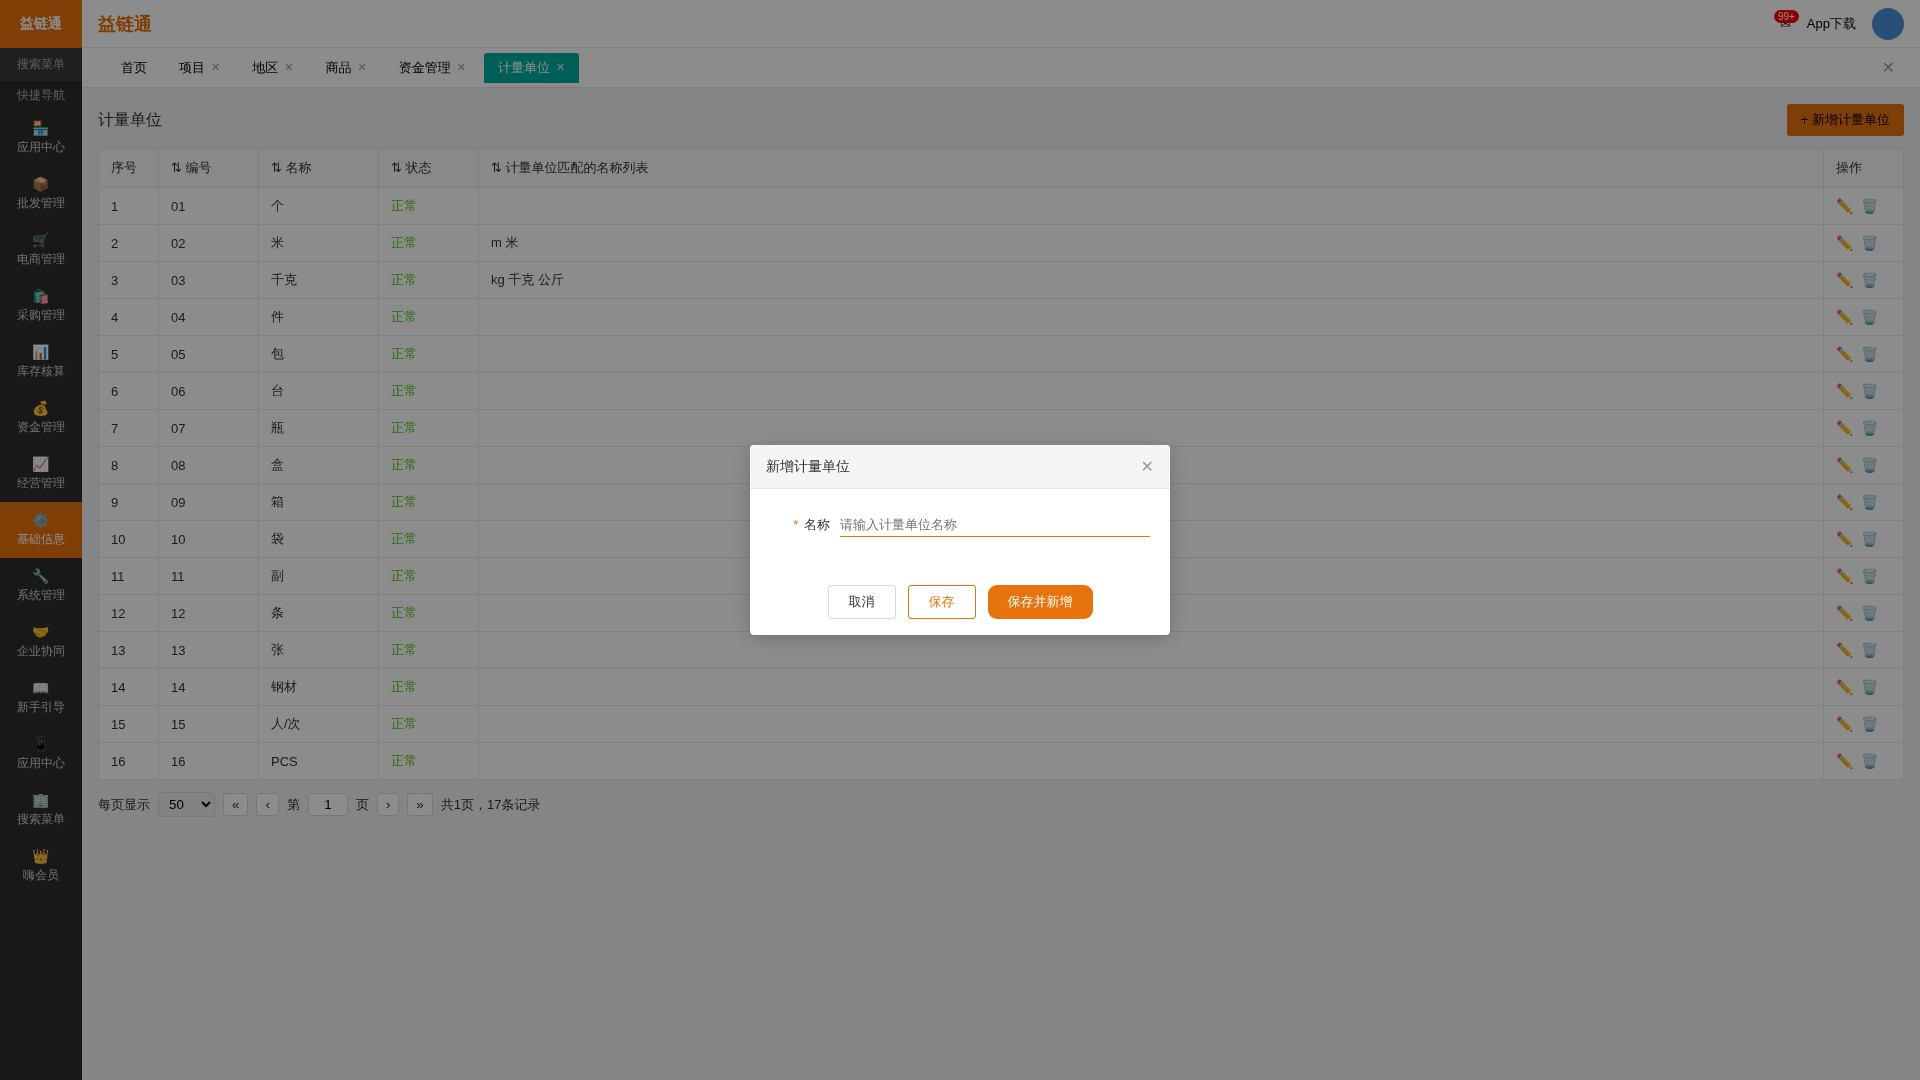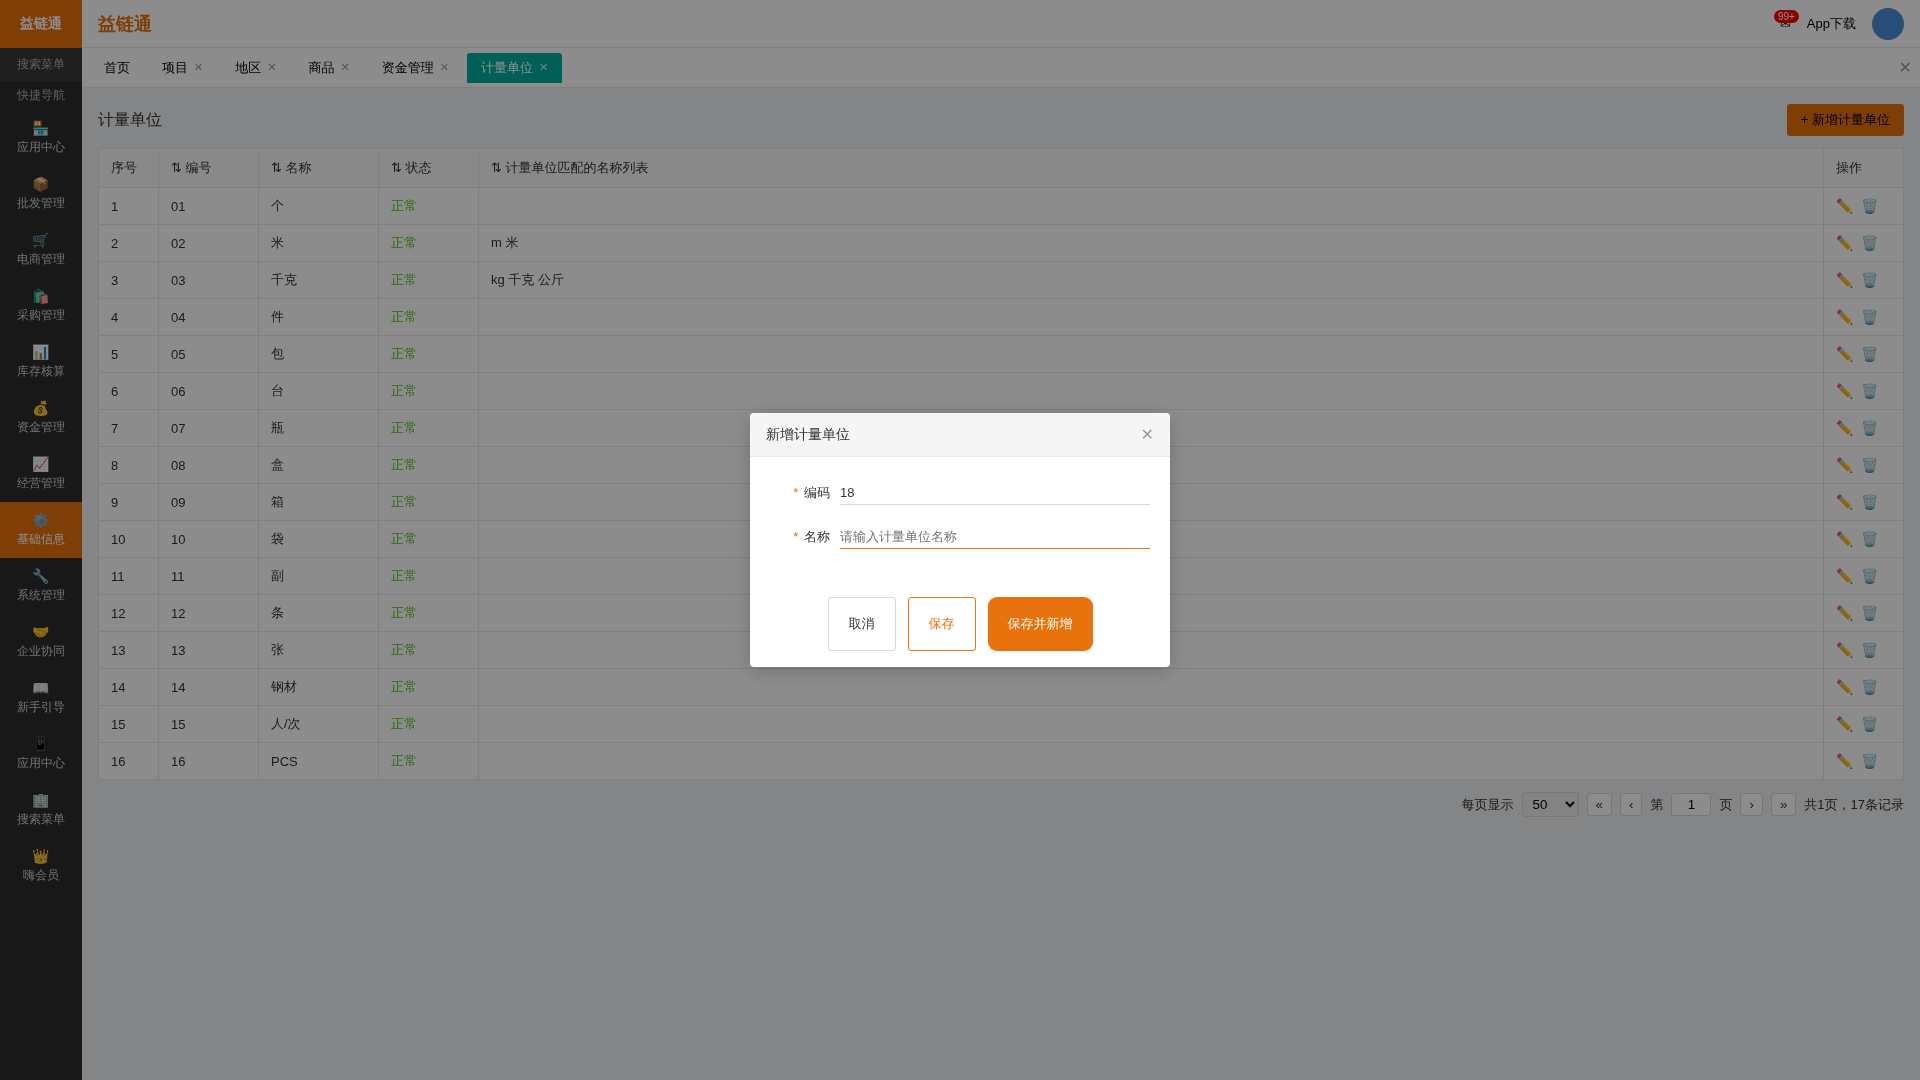--- a/index.html
+++ b/index.html
@@ -78,21 +78,21 @@
     .topbar-msg { position: relative; cursor: pointer; }
     .topbar-badge { position: absolute; top: -6px; right: -8px; background: #f00; color: #fff; border-radius: 10px; font-size: 10px; padding: 1px 4px; }
     .topbar-avatar { width: 32px; height: 32px; background: #4a90d9; border-radius: 50%; cursor: pointer; }
 
     
     .tabbar {
       height: 40px;
       background: #fff;
       display: flex;
       align-items: center;
-      padding: 0 8px;
+      padding: 0 25px;
       border-bottom: 1px solid #e8e8e8;
       flex-shrink: 0;
       gap: 12px;
       justify-content: flex-end;
     }
     .tab {
       padding: 6px 14px;
       font-size: 13px;
       cursor: pointer;
       border-radius: 3px 3px 0 0;
@@ -152,21 +152,20 @@
       padding: 9px 12px;
       color: #333;
     }
     .status-normal { color: #52c41a; }
     .action-icons { display: flex; gap: 8px; }
     .action-icon { color: #aaa; cursor: pointer; font-size: 14px; }
 
     
     .pagination {
       display: flex;
-      justify-content: flex-end;
       align-items: center;
       padding: 12px 0;
       gap: 8px;
       font-size: 13px;
       color: #333;
     }
     .pagination select {
       padding: 3px 6px;
       border: 1px solid #d9d9d9;
       border-radius: 3px;
@@ -243,21 +242,21 @@
     .form-input.active-border { border-bottom-color: #e8720c; }
     .modal-footer {
       padding: 12px 20px 16px;
       display: flex;
       justify-content: center;
       gap: 12px;
     }
     .btn-cancel {
       border: 1px solid #d9d9d9;
       background: #fff;
-      padding: 17px 20px;
+      padding: 7px 20px;
       border-radius: 3px;
       cursor: pointer;
       font-size: 13px;
       color: #333;
     }
     .btn-save {
       border: 1px solid #e8720c;
       background: #fff;
       color: #e8720c;
       padding: 7px 20px;
@@ -649,27 +648,20 @@
 <div class="overlay">
   <div class="modal">
     <div class="modal-header">
       <span class="modal-title">新增计量单位</span>
       <span class="modal-close">✕</span>
     </div>
     <div class="modal-body">
       <div class="form-row">
         <label class="form-label">
           <span class="required">*</span>
-          <span>编码</span>
-        </label>
-        <input class="form-input" value="18" type="text" style="">
-      </div>
-      <div class="form-row">
-        <label class="form-label">
-          <span class="required">*</span>
           <span>名称</span>
         </label>
         <input class="form-input active-border" placeholder="请输入计量单位名称" type="text" style="">
       </div>
     </div>
     <div class="modal-footer">
       <button class="btn-cancel">取消</button>
       <button class="btn-save">保存</button>
       <button class="btn-save-new">保存并新增</button>
     </div>

